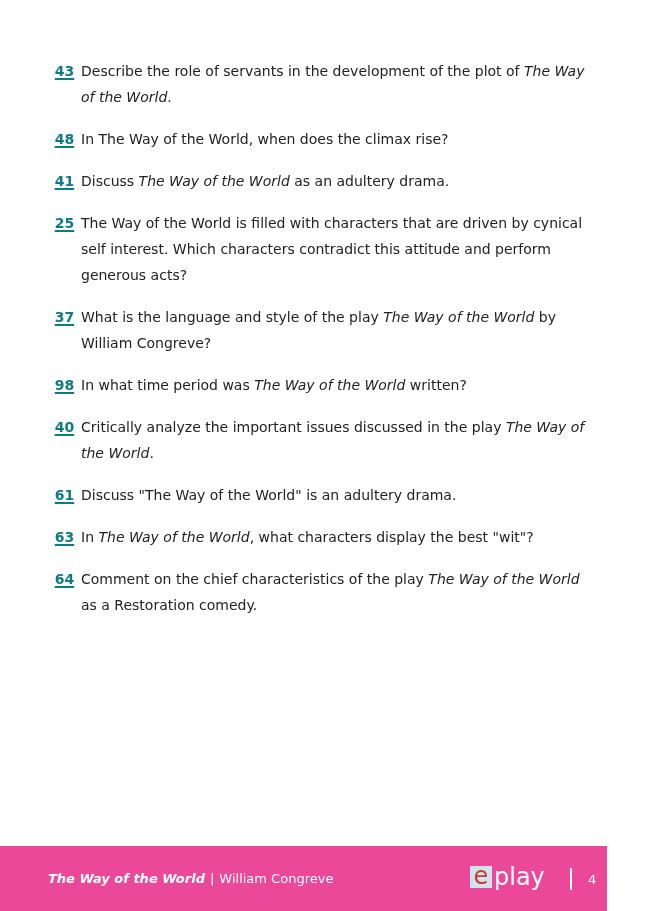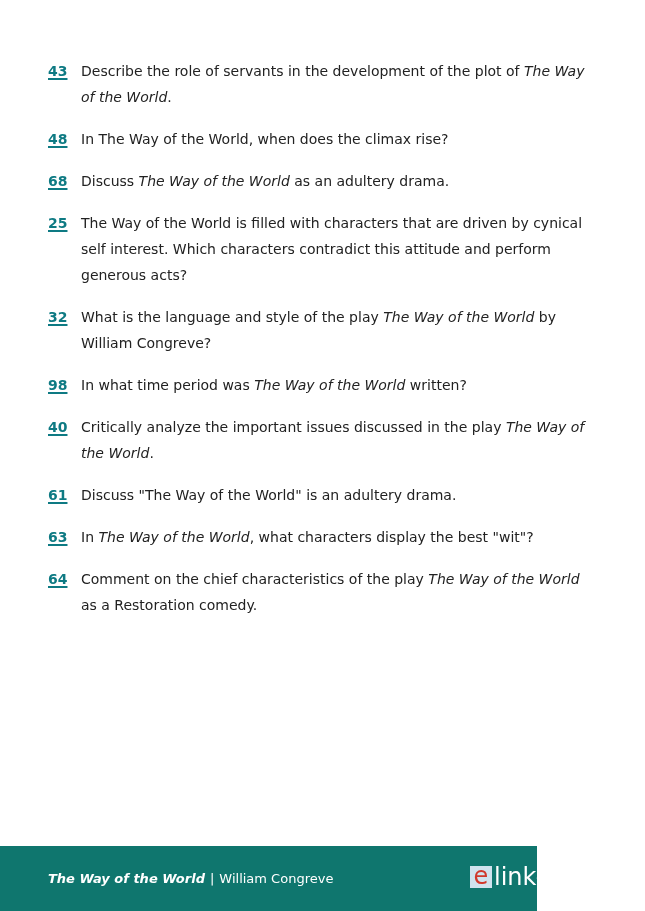--- a/index.html
+++ b/index.html
@@ -1,24 +1,24 @@
 <!DOCTYPE html>
 <html><head>
 <meta charset="utf-8">
 <style>
   html, body { margin:0; padding:0; }
   body { width:645px; height:911px; background:#ffffff; position:relative; overflow:hidden;
          font-family:"DejaVu Sans", sans-serif; color:#222222; }
   .list { position:absolute; left:48px; top:58px; width:560px; }
   .q { display:flex; align-items:flex-start; font-size:14px; line-height:26px; margin-bottom:16px; }
   .num { width:33px; flex:none; color:#0e7a83; font-weight:bold; text-decoration:underline;
-         text-decoration-thickness:1.5px; text-underline-offset:2px; cursor:pointer; }
+         text-decoration-thickness:1.5px; text-underline-offset:2px; cursor:pointer;text-align:center; }
   .txt { flex:1; padding-right:10px; }
   .txt i { font-style:italic; }
-  .footer { position:absolute; left:0; top:846px; width:537px; height:65px; background:#0f766e; }
+  .footer { position:absolute; left:0; top:846px; width:607px; height:65px; background:#ec4899; }
   .f-title { position:absolute; left:48px; top:25px; font-size:13px; color:#ffffff; }
   .f-title b { font-style:italic; font-weight:bold; }
   .f-sep { margin:0 5px; }
   .logo { position:absolute; left:470px; top:16px; height:30px; display:flex; align-items:center; }
   .logo-e { width:22px; height:22px; background:#cfe3ee; color:#d0382b; font-size:24px; line-height:20px;
             text-align:center; font-family:"DejaVu Sans", sans-serif; margin-right:2px; }
   .logo-notes { color:#ffffff; font-size:24px; letter-spacing:0px; }
   .vbar { position:absolute; left:570px; top:22px; width:1.5px; height:22px; background:#ffffff; }
   .page-num { position:absolute; left:588px; top:26px; color:#ffffff; font-size:13px; }
 </style>
@@ -28,29 +28,29 @@
 <div class="list" id="qlist">
     <div class="q">
       <a class="num">43</a>
       <div class="txt"><span>Describe the role of servants in the development of the plot of </span><i>The Way of the World</i><span>.</span></div>
     </div>
     <div class="q">
       <a class="num">48</a>
       <div class="txt"><span>In The Way of the World, when does the climax rise?</span></div>
     </div>
     <div class="q">
-      <a class="num">68</a>
+      <a class="num">41</a>
       <div class="txt"><span>Discuss </span><i>The Way of the World</i><span> as an adultery drama.</span></div>
     </div>
     <div class="q">
       <a class="num">25</a>
       <div class="txt"><span>The Way of the World is filled with characters that are driven by cynical self interest. Which characters contradict this attitude and perform generous acts?</span></div>
     </div>
     <div class="q">
-      <a class="num">32</a>
+      <a class="num">37</a>
       <div class="txt"><span>What is the language and style of the play </span><i>The Way of the World</i><span> by William Congreve?</span></div>
     </div>
     <div class="q">
       <a class="num">98</a>
       <div class="txt"><span>In what time period was </span><i>The Way of the World</i><span> written?</span></div>
     </div>
     <div class="q">
       <a class="num">40</a>
       <div class="txt"><span>Critically analyze the important issues discussed in the play </span><i>The Way of the World</i><span>.</span></div>
     </div>
@@ -67,17 +67,17 @@
       <div class="txt"><span>Comment on the chief characteristics of the play </span><i>The Way of the World</i><span> as a Restoration comedy.</span></div>
     </div>
   </div>
 
 <div class="footer">
   <div class="f-title">
     <b>The Way of the World</b><span class="f-sep">|</span><span>William Congreve</span>
   </div>
   <div class="logo">
     <span class="logo-e">e</span>
-    <span class="logo-notes">linked</span>
+    <span class="logo-notes">play</span>
   </div>
   <div class="vbar"></div>
   <div class="page-num">4</div>
 </div>
 
 </body></html>

